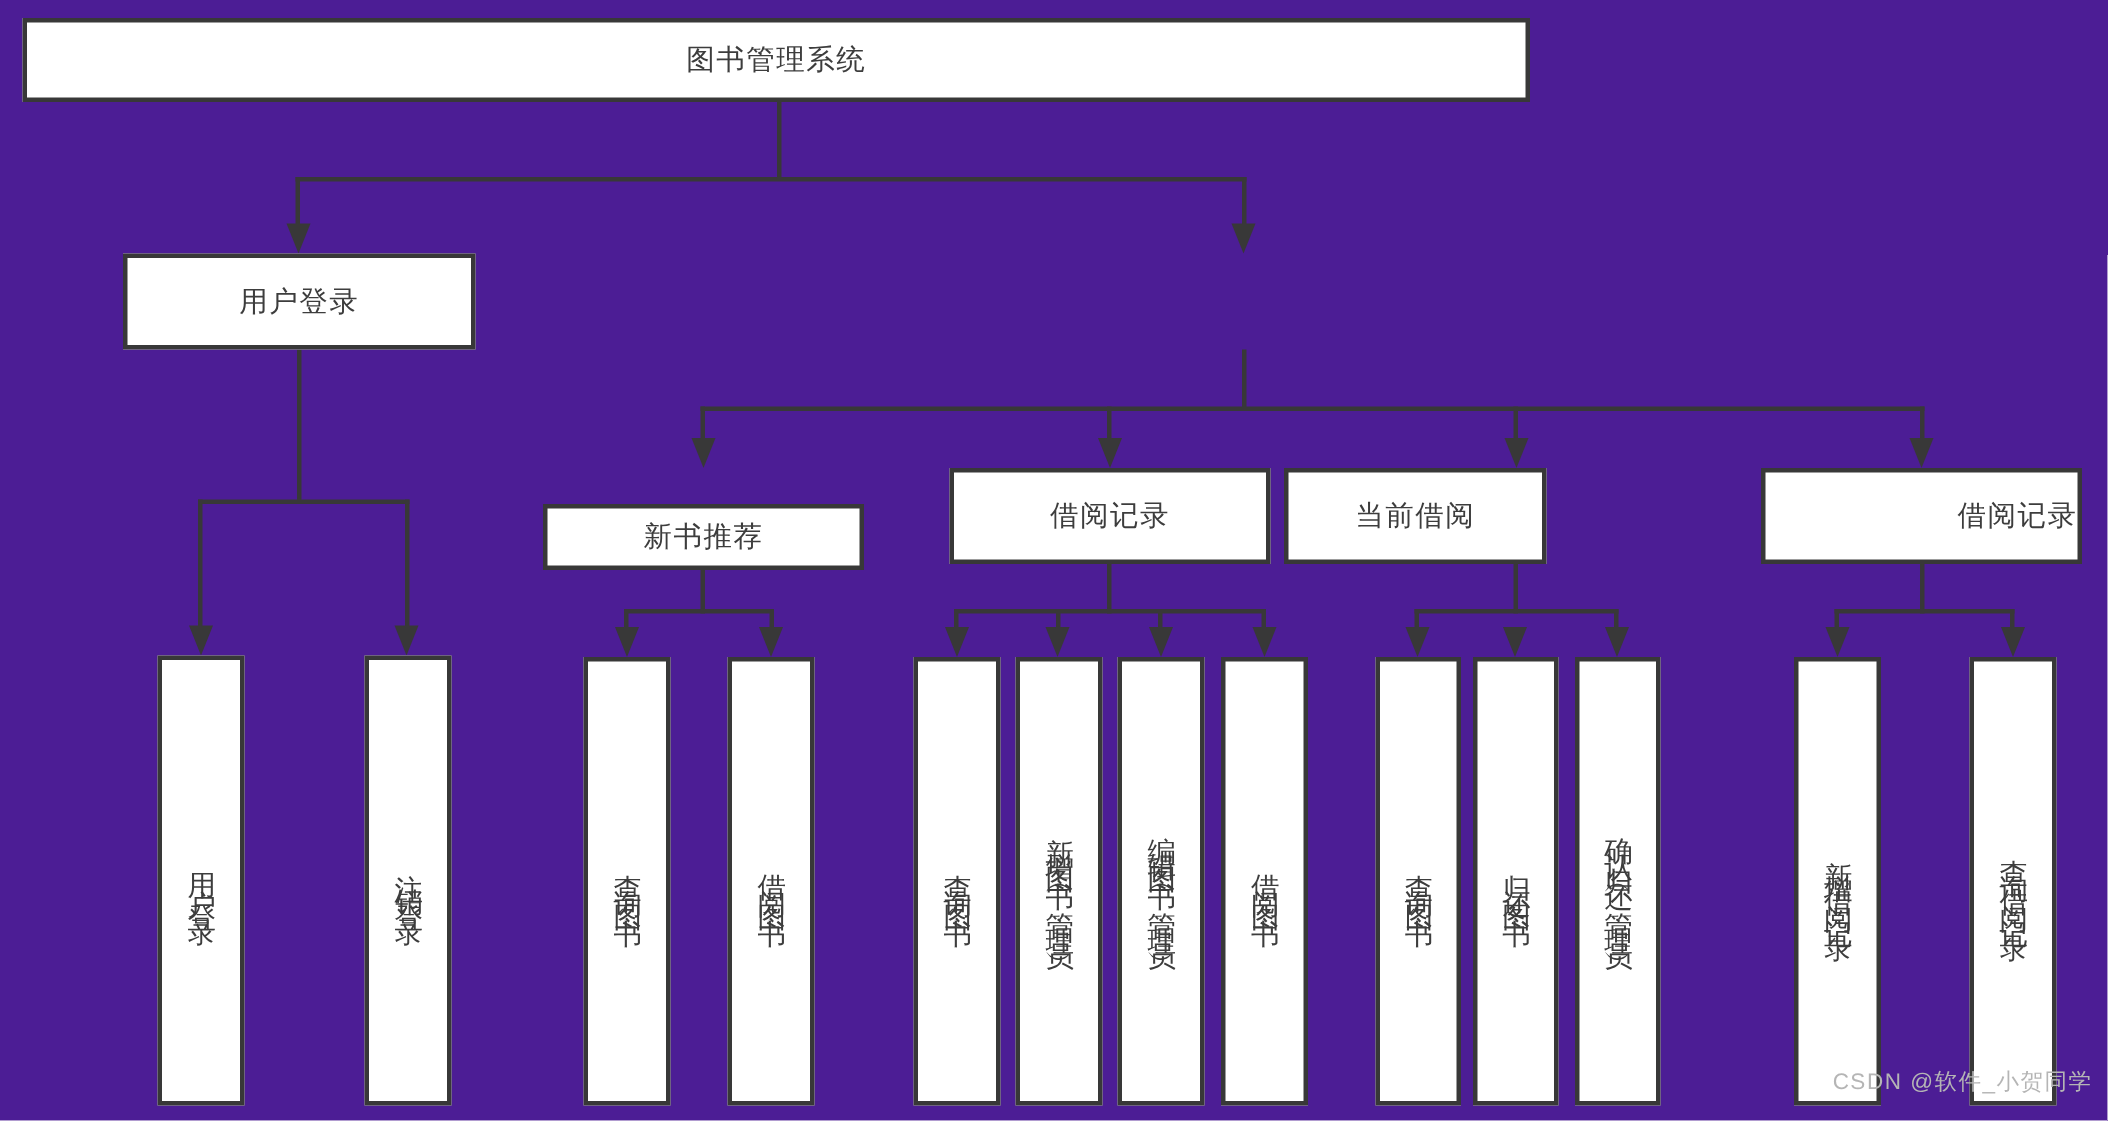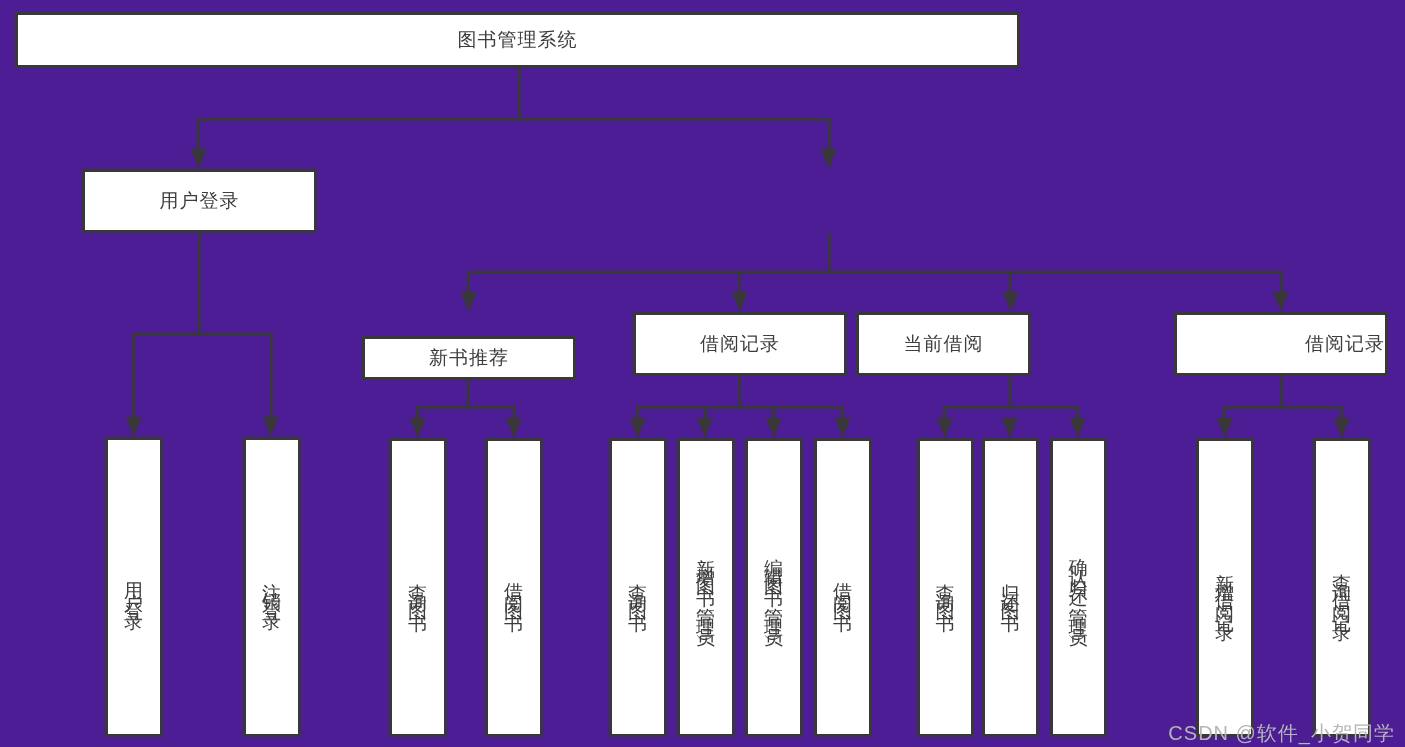--- a/index.html
+++ b/index.html
@@ -35,22 +35,22 @@
   .h,.v{position:absolute;background:var(--line);z-index:1;}
   .h{height:3px;}
   .v{width:3px;}
   .arr{
     position:absolute;width:0;height:0;z-index:1;
     border-left:8px solid transparent;
     border-right:8px solid transparent;
     border-top:20px solid var(--line);
   }
   .watermark{
-    position:absolute;right:10px;bottom:0;
-    color:var(--wm);font-size:20px;letter-spacing:1px;
+    position:absolute;right:10px;bottom:16px;
+    color:var(--wm);font-size:15px;letter-spacing:1px;
     z-index:3;white-space:nowrap;
   }
 </style>
 </head>
 <body>
 
 <div id="diagram">
 
   <div class="box" style="left:15px;top:12px;width:1005px;height:56px;">
     <span>图书管理系统</span>

